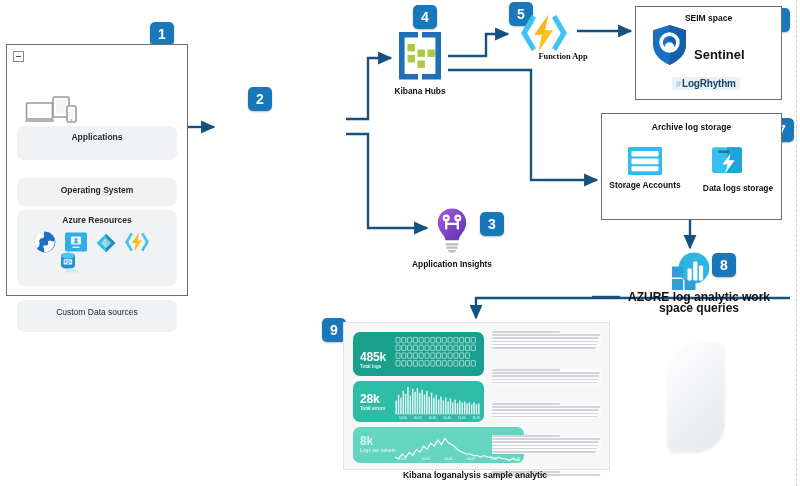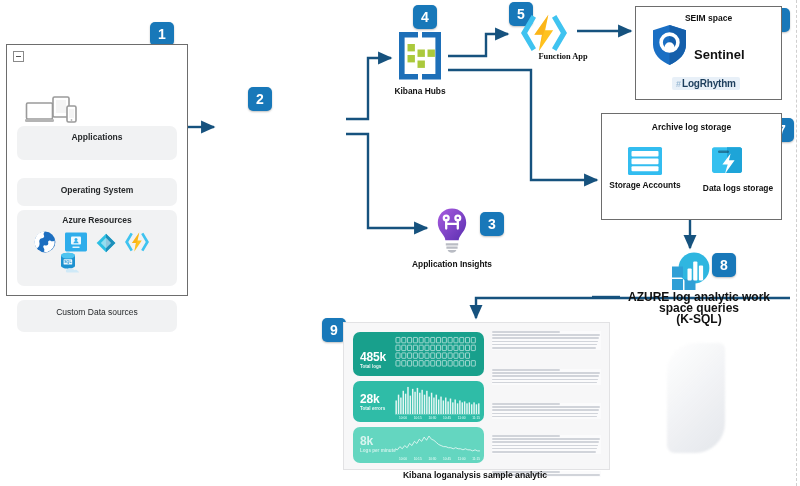--- a/index.html
+++ b/index.html
@@ -75,21 +75,21 @@
   .cap.sm{font-size:12px;text-align:center;}
 
   
   #dash{
     left:343px;top:322px;width:265px;height:146px;
     background:#f7f7f8;border:1px solid #e2e2e4;
   }
   .kcard{position:absolute;left:9px;width:131px;border-radius:7px;overflow:hidden;}
   #kc1{top:9px;height:44px;background:#18a08c;}
   #kc2{top:58px;height:41px;background:#2fbca7;}
-  #kc3{top:104px;height:36px;background:#64d6c0;}
+  #kc3{top:104px;height:36px;background:#64d6c0;padding-left:40px;}
   .kbig{position:absolute;left:7px;color:#fff;font-weight:bold;}
   .kbig .n{font-size:12px;line-height:13px;letter-spacing:-.2px;}
   .kbig .l{font-size:4.6px;line-height:6px;opacity:.9;}
   #kc3 .kbig{opacity:.75;}
   .kviz{position:absolute;right:4px;top:4px;bottom:4px;left:42px;}
 
   .logpane{position:absolute;left:148px;top:8px;width:109px;bottom:4px;}
   .logblk{position:absolute;left:0;right:0;background:#fbfbfc;}
   .logline{height:1.6px;background:#c9ccd4;margin-bottom:1.6px;border-radius:1px;opacity:.85;}
 
@@ -306,21 +306,20 @@
     <rect x="5" y="29" width="11" height="11" fill="#2f9fd6"></rect>
     <rect x="17.5" y="29" width="11" height="11" fill="#2f9fd6"></rect>
     <g fill="#ffffff">
       <rect x="20.5" y="18.5" width="4.2" height="12" rx="1"></rect>
       <rect x="26.2" y="11.5" width="4.2" height="19" rx="1"></rect>
       <rect x="31.9" y="15.5" width="4.2" height="15" rx="1"></rect>
     </g>
   </svg>
   <div class="cap sm" style="left:610px;top:292px;width:178px;line-height:11px;">
     <div>AZURE log analytic work space queries</div>
-    <div>(K-SQL)</div>
   </div>
 
   <div class="badge" style="left:322px;top:318px;">9</div>
 
   <div class="abs" id="dash">
 
     <div class="kcard" id="kc1">
       <div class="kbig" style="top:19px;">
         <div class="n">485k</div>
         <div class="l">Total logs</div>

